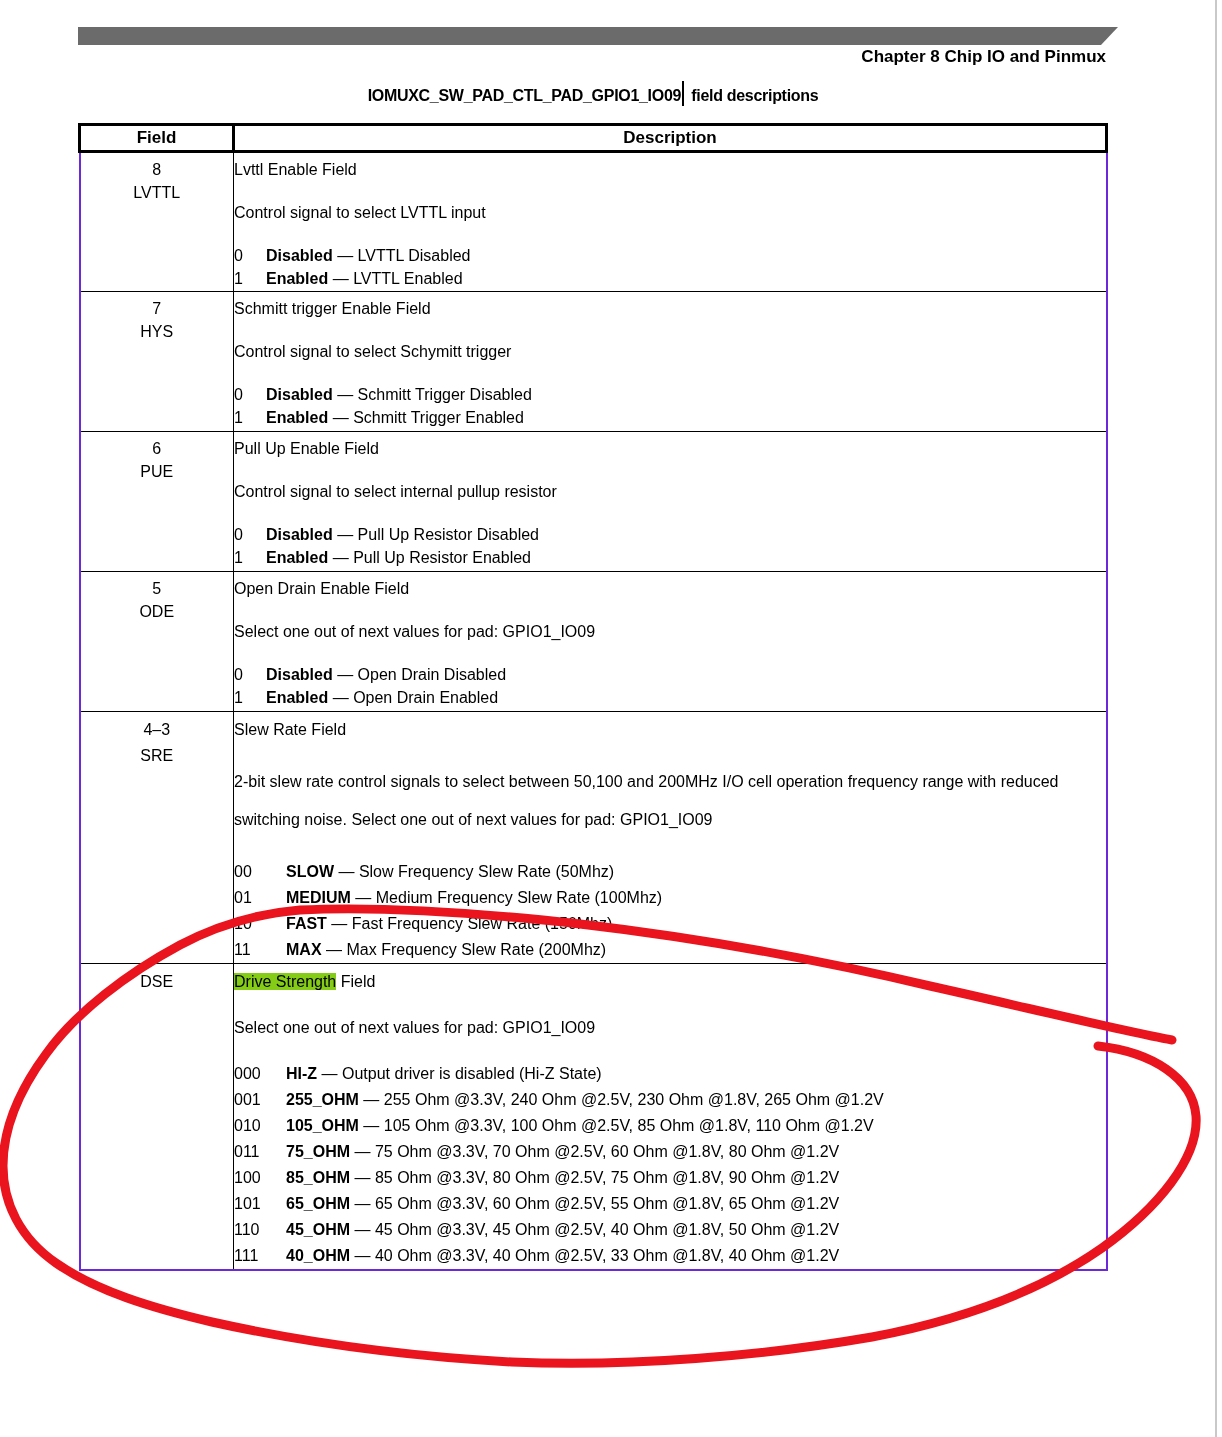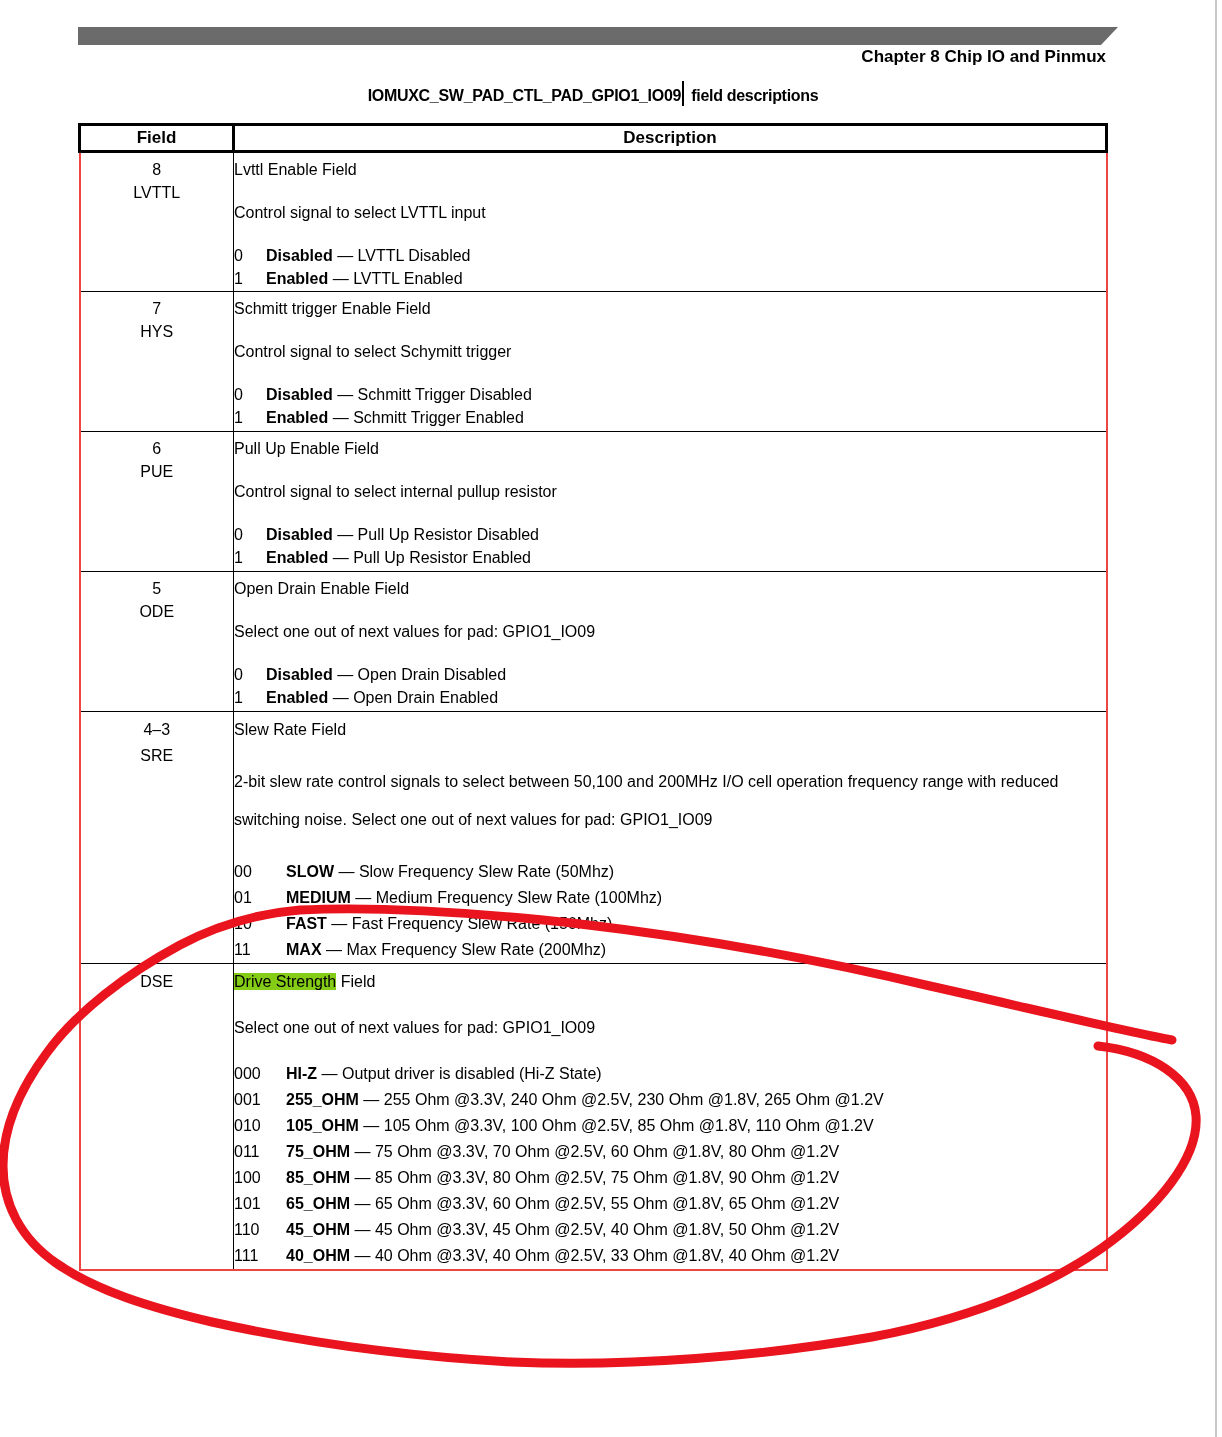--- a/index.html
+++ b/index.html
@@ -17,21 +17,21 @@
     font-weight:bold;font-size:17px;
   }
   .doc-title{
     position:absolute;left:78px;top:81px;width:1030px;text-align:center;
     font-weight:bold;font-size:16px;letter-spacing:-0.3px;white-space:nowrap;
   }
   .caret{display:inline-block;width:2px;height:25px;background:#000;
     vertical-align:-5px;margin-left:1px;margin-right:3px;}
   table.fields{
     position:absolute;left:78px;top:123px;width:1030px;
-    border-collapse:collapse;table-layout:fixed;border:2px solid #ef4444;
+    border-collapse:collapse;table-layout:fixed;border:2px solid #6d28d9;
   }
   table.fields th{
     border:3px solid #000;height:24px;font-size:17px;font-weight:bold;
     padding:0;background:#fff;
   }
   table.fields td{
     border:1px solid #000;vertical-align:top;overflow:hidden;
     font-size:16px;padding:5px 0 0 0;
   }
   td.fcell{text-align:center;}

